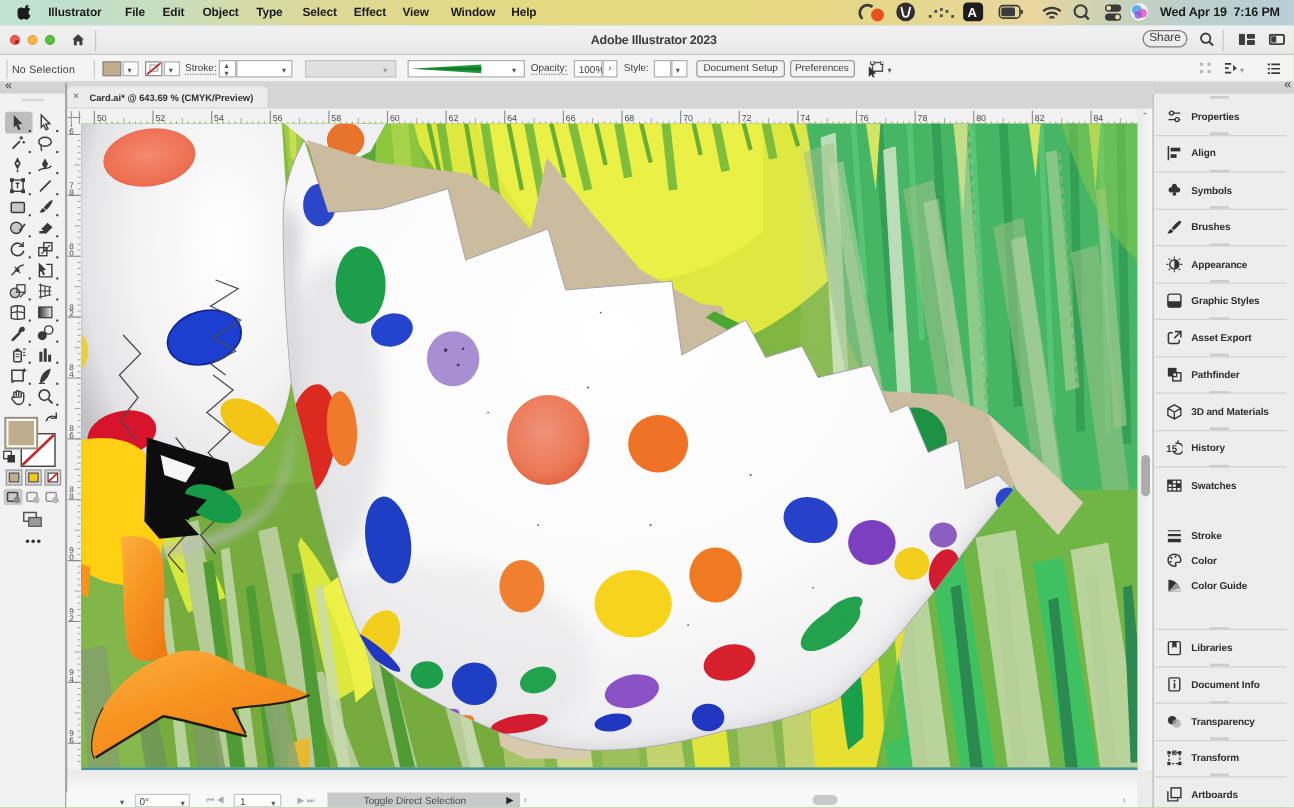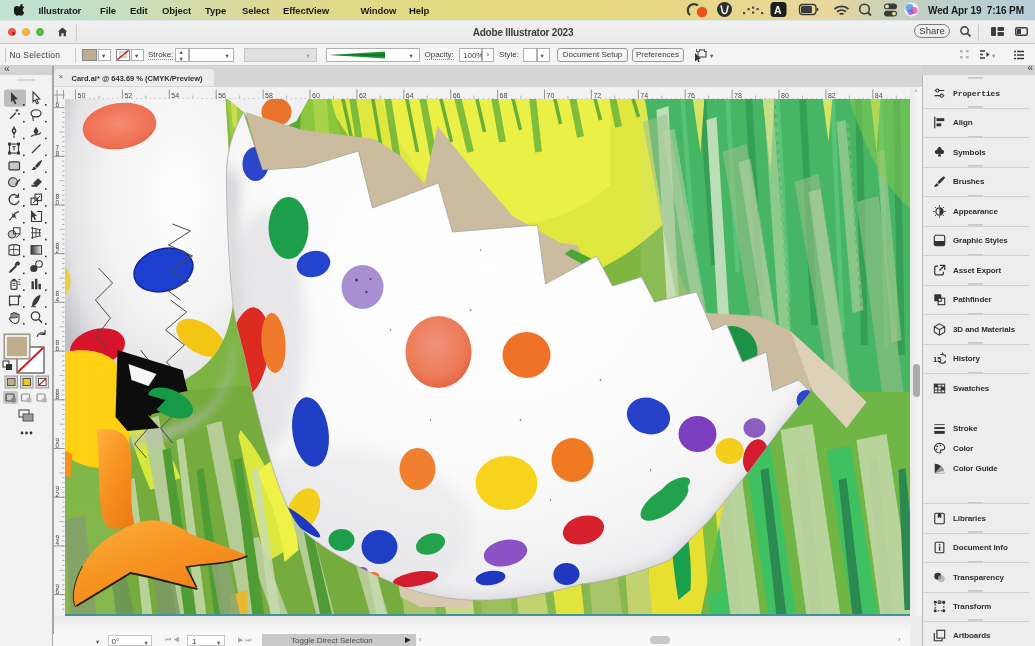--- a/index.html
+++ b/index.html
@@ -66,21 +66,21 @@
   <svg style="position:absolute;left:14px;top:3.5px;" width="11" height="13" viewBox="0 0 11 13">
       <path d="M7.6 0.6 C7.7 1.5 7.4 2.3 6.9 2.9 C6.4 3.5 5.5 4 4.7 3.9 C4.6 3.1 5 2.2 5.5 1.7 C6 1.1 6.9 0.7 7.6 0.6 Z M9.3 10 C9 10.7 8.8 11 8.4 11.6 C7.8 12.4 7 13.4 6 13.4 C5.1 13.4 4.9 12.8 3.8 12.8 C2.6 12.8 2.3 13.4 1.4 13.4 C0.5 13.4 -0.2 12.5 -0.8 11.7 C-2.4 9.3 -2.6 6.4 -1.6 4.9 C-0.9 3.8 0.2 3.2 1.3 3.2 C2.4 3.2 3.1 3.8 4 3.8 C4.9 3.8 5.4 3.2 6.7 3.2 C7.6 3.2 8.6 3.7 9.3 4.6 C7 5.9 7.4 9 9.3 10 Z" transform="translate(1.5,-1) scale(0.95)" fill="#1c1c1c"></path>
     </svg>
   <span class="mi bold" style="left:38.5px;text-align:center;">Illustrator</span>
   <span class="mi" style="left:100px;">File</span>
   <span class="mi" style="left:130px;">Edit</span>
   <span class="mi" style="left:162px;">Object</span>
   <span class="mi" style="left:205px;">Type</span>
   <span class="mi" style="left:242px;">Select</span>
   <span class="mi" style="left:283px;">Effect</span>
-  <span class="mi" style="left:308px;">View</span>
+  <span class="mi" style="left:322px;">View</span>
   <span class="mi" style="left:360.5px;">Window</span>
   <span class="mi" style="left:409px;">Help</span>
   <span class="st" id="st-icons">
       <svg width="245" height="20" viewBox="0 0 245 20" style="position:absolute;left:680px;top:0;">
         <g>
           <path d="M10 15 a6.2 6.2 0 1 1 8 -9.5" fill="none" stroke="#3a3a3a" stroke-width="2.2"></path>
           <circle cx="22" cy="12" r="5.2" fill="#e8501e"></circle>
         </g>
         <circle cx="44.5" cy="9.5" r="7.5" fill="#2f2f2f"></circle>
         <path d="M41 5.5 L42.5 12 a2.2 2.2 0 0 0 4.2 0 L48.2 5.5" fill="none" stroke="#fff" stroke-width="1.5"></path>
@@ -1094,21 +1094,21 @@
   <span style="position:absolute;left:845px;top:1px;color:#888;font-size:8px;">›</span>
   <div id="hthumb"></div>
 </div>
 <div id="sb-corner" class="abs"></div>
 <div id="rp-gutter" class="abs"></div>
 
 <div id="rp-header" class="abs">
     <span style="position:absolute;right:3px;top:-4px;font-size:10px;color:#444;letter-spacing:-1px;">«</span>
   </div>
 <div id="rpanel" class="abs">
-    <div class="rp-row" style="top:3.5px;font-family:Liberation Mono, monospace;">
+    <div class="rp-row" style="top:3.5px;">
       <svg class="ico" viewBox="0 0 15 15">
         <path d="M2 4h11M2 10h11" stroke="#333" stroke-width="1.3" fill="none"></path>
         <circle cx="5" cy="4" r="1.8" fill="#eee" stroke="#333" stroke-width="1.2"></circle>
         <circle cx="10" cy="10" r="1.8" fill="#eee" stroke="#333" stroke-width="1.2"></circle>
       </svg>
       <span class="lbl">Properties</span>
     </div>
     <div class="rp-grip" style="top:1.5px;"></div>
     <div class="rp-line" style="top:32.5px;"></div>
     <div class="rp-row" style="top:33.0px;">

